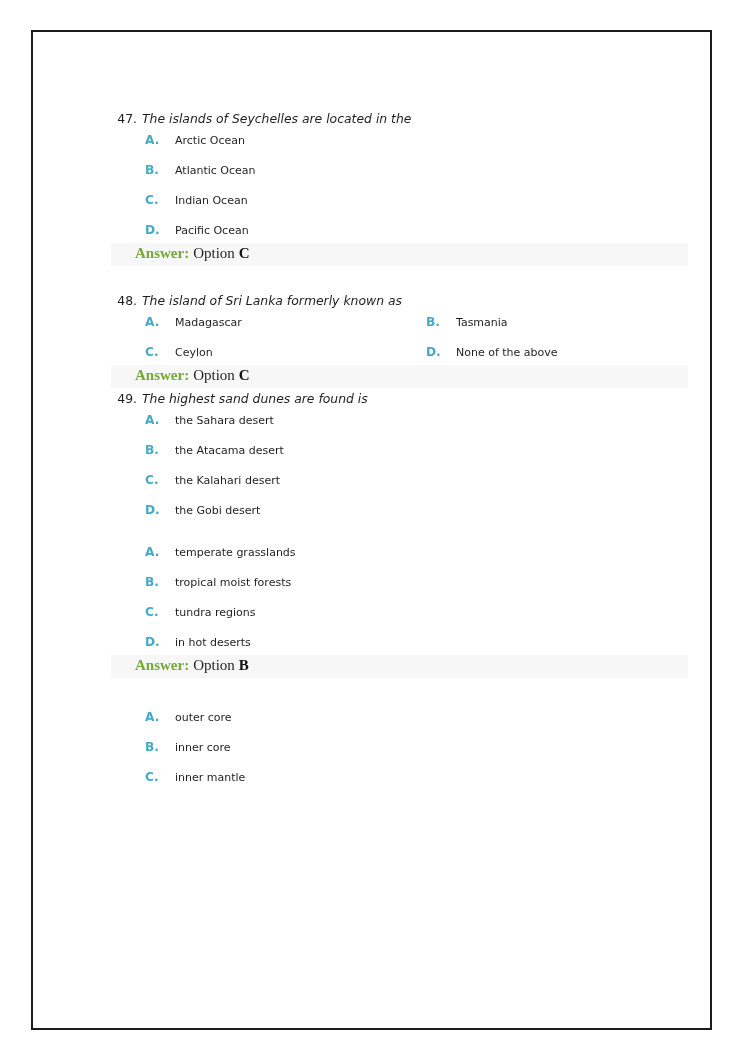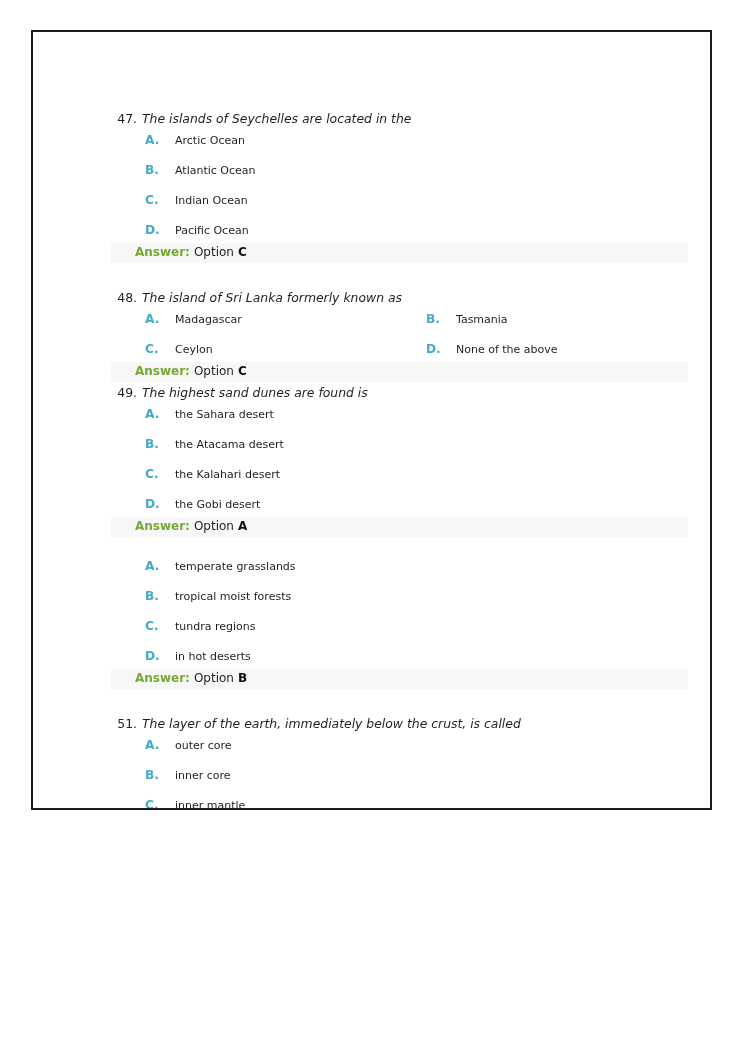--- a/index.html
+++ b/index.html
@@ -14,21 +14,21 @@
     font-family: "DejaVu Sans", "Liberation Sans", sans-serif;
     color: #1a1a1a;
     overflow: hidden;
     position: relative;
   }
   .page-sheet {
     position: absolute;
     left: 31px;
     top: 30px;
     width: 681px;
-    height: 780px;
+    height: 1000px;
     border: 2px solid #1c1c1c;
     background: #ffffff;
     box-sizing: border-box;
     overflow: hidden;
   }
   .content-area {
     position: absolute;
     left: 0;
     top: 0;
     right: 0;
@@ -90,21 +90,22 @@
     font-size: 11px;
     color: #1f1f1f;
     margin-left: 12px;
   }
   .answer-band {
     position: relative;
     background: #f7f7f7;
     margin-left: 78px;
     margin-right: 22px;
     padding: 2px 0 4px 24px;
-    font-size: 12px;
+    font-size: 15px;
+    font-family: Liberation Serif, serif;
   }
   .answer-label {
     color: #76a935;
     font-weight: bold;
   }
   .answer-option-word {
     color: #1f1f1f;
     margin-left: 4px;
   }
   .answer-letter {
@@ -218,23 +219,20 @@
             <span class="opt-text">the Kalahari desert</span>
           </div>
         </div>
         <div class="option-row last-row">
           <div class="option-cell single">
             <span class="opt-letter">D.</span>
             <span class="opt-text">the Gobi desert</span>
           </div>
         </div>
       </div>
-      <div class="answer-band">
-        <span class="answer-label">Answer:</span><span class="answer-option-word">Option</span><span class="answer-letter">A</span>
-      </div>
     </div>
 
     <div class="gap-medium"></div>
 
     <div class="question-block">
       <div class="options">
         <div class="option-row">
           <div class="option-cell single">
             <span class="opt-letter">A.</span>
             <span class="opt-text">temperate grasslands</span>
@@ -260,24 +258,20 @@
         </div>
       </div>
       <div class="answer-band">
         <span class="answer-label">Answer:</span><span class="answer-option-word">Option</span><span class="answer-letter">B</span>
       </div>
     </div>
 
     <div class="gap-large"></div>
 
     <div class="question-block">
-      <div class="question-line">
-        <span class="q-number">51.</span>
-        <span class="q-text">The layer of the earth, immediately below the crust, is called</span>
-      </div>
       <div class="options">
         <div class="option-row">
           <div class="option-cell single">
             <span class="opt-letter">A.</span>
             <span class="opt-text">outer core</span>
           </div>
         </div>
         <div class="option-row">
           <div class="option-cell single">
             <span class="opt-letter">B.</span>

